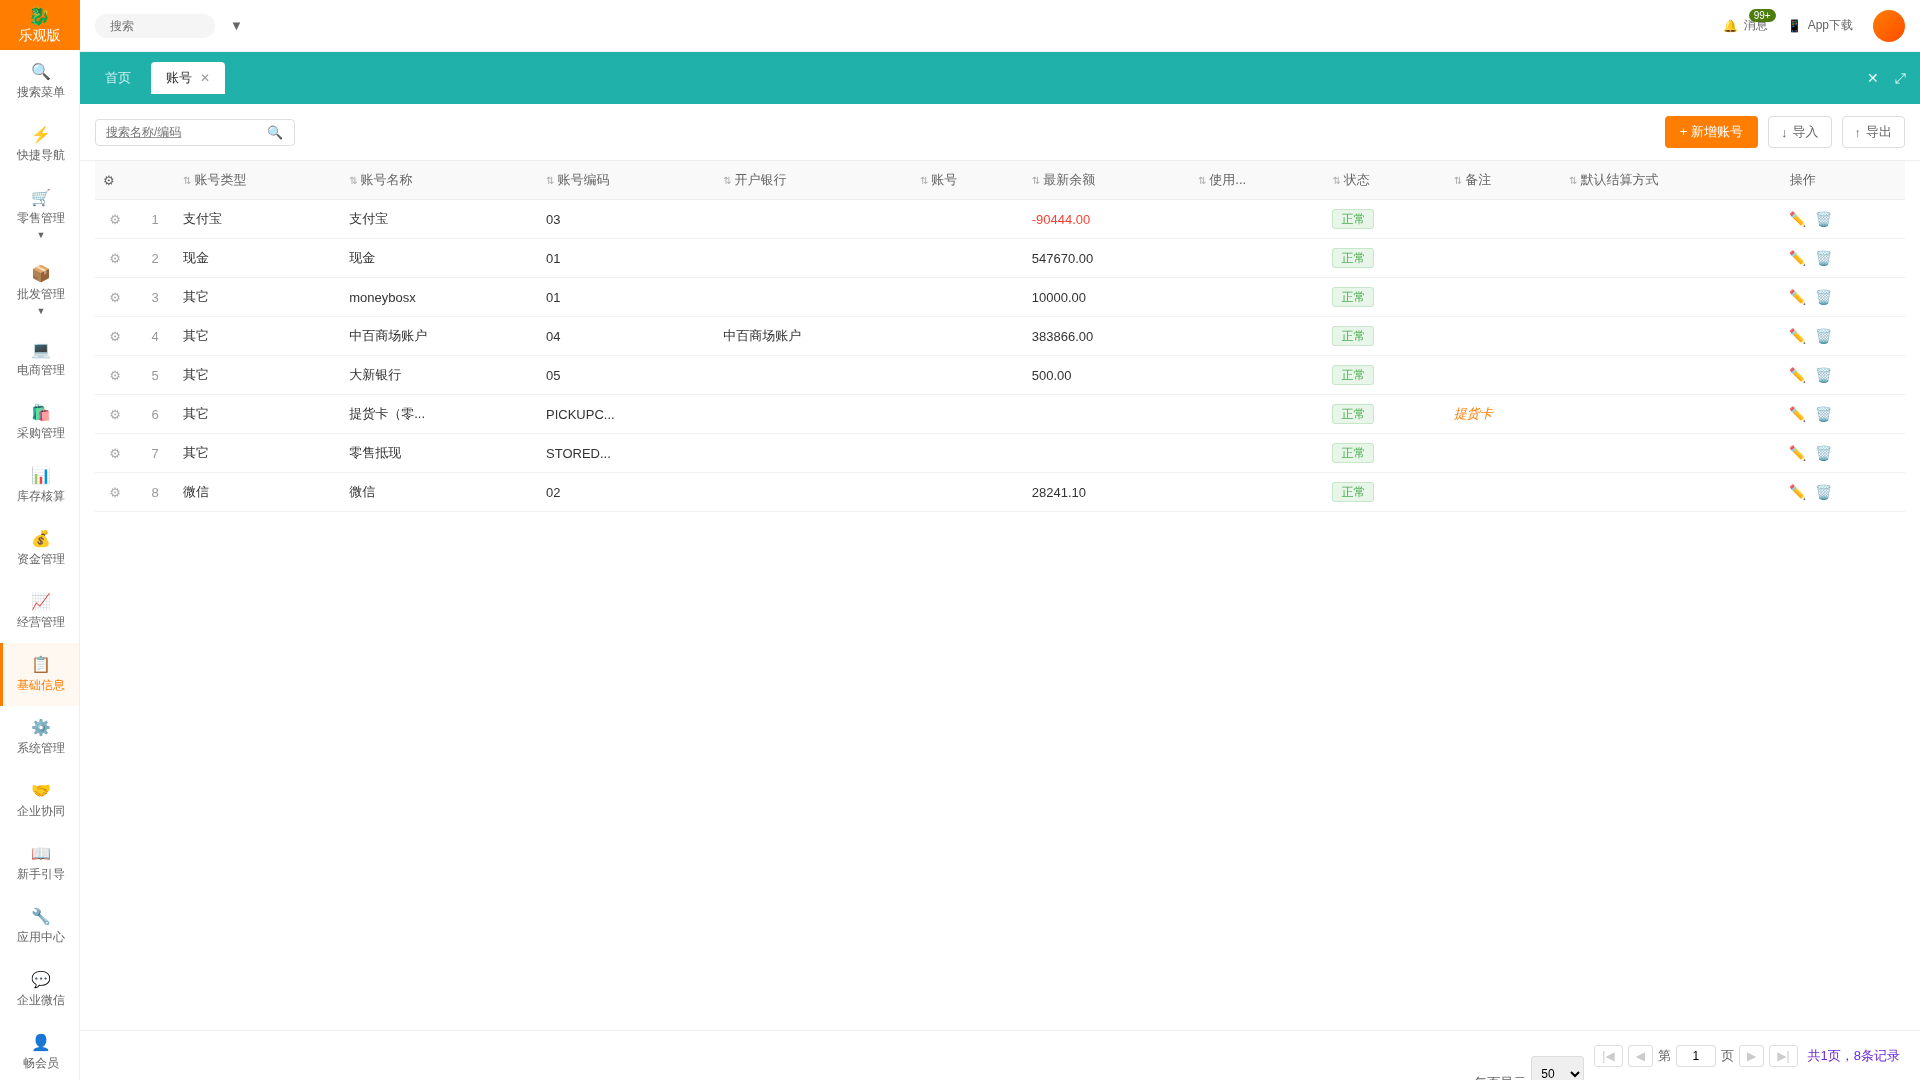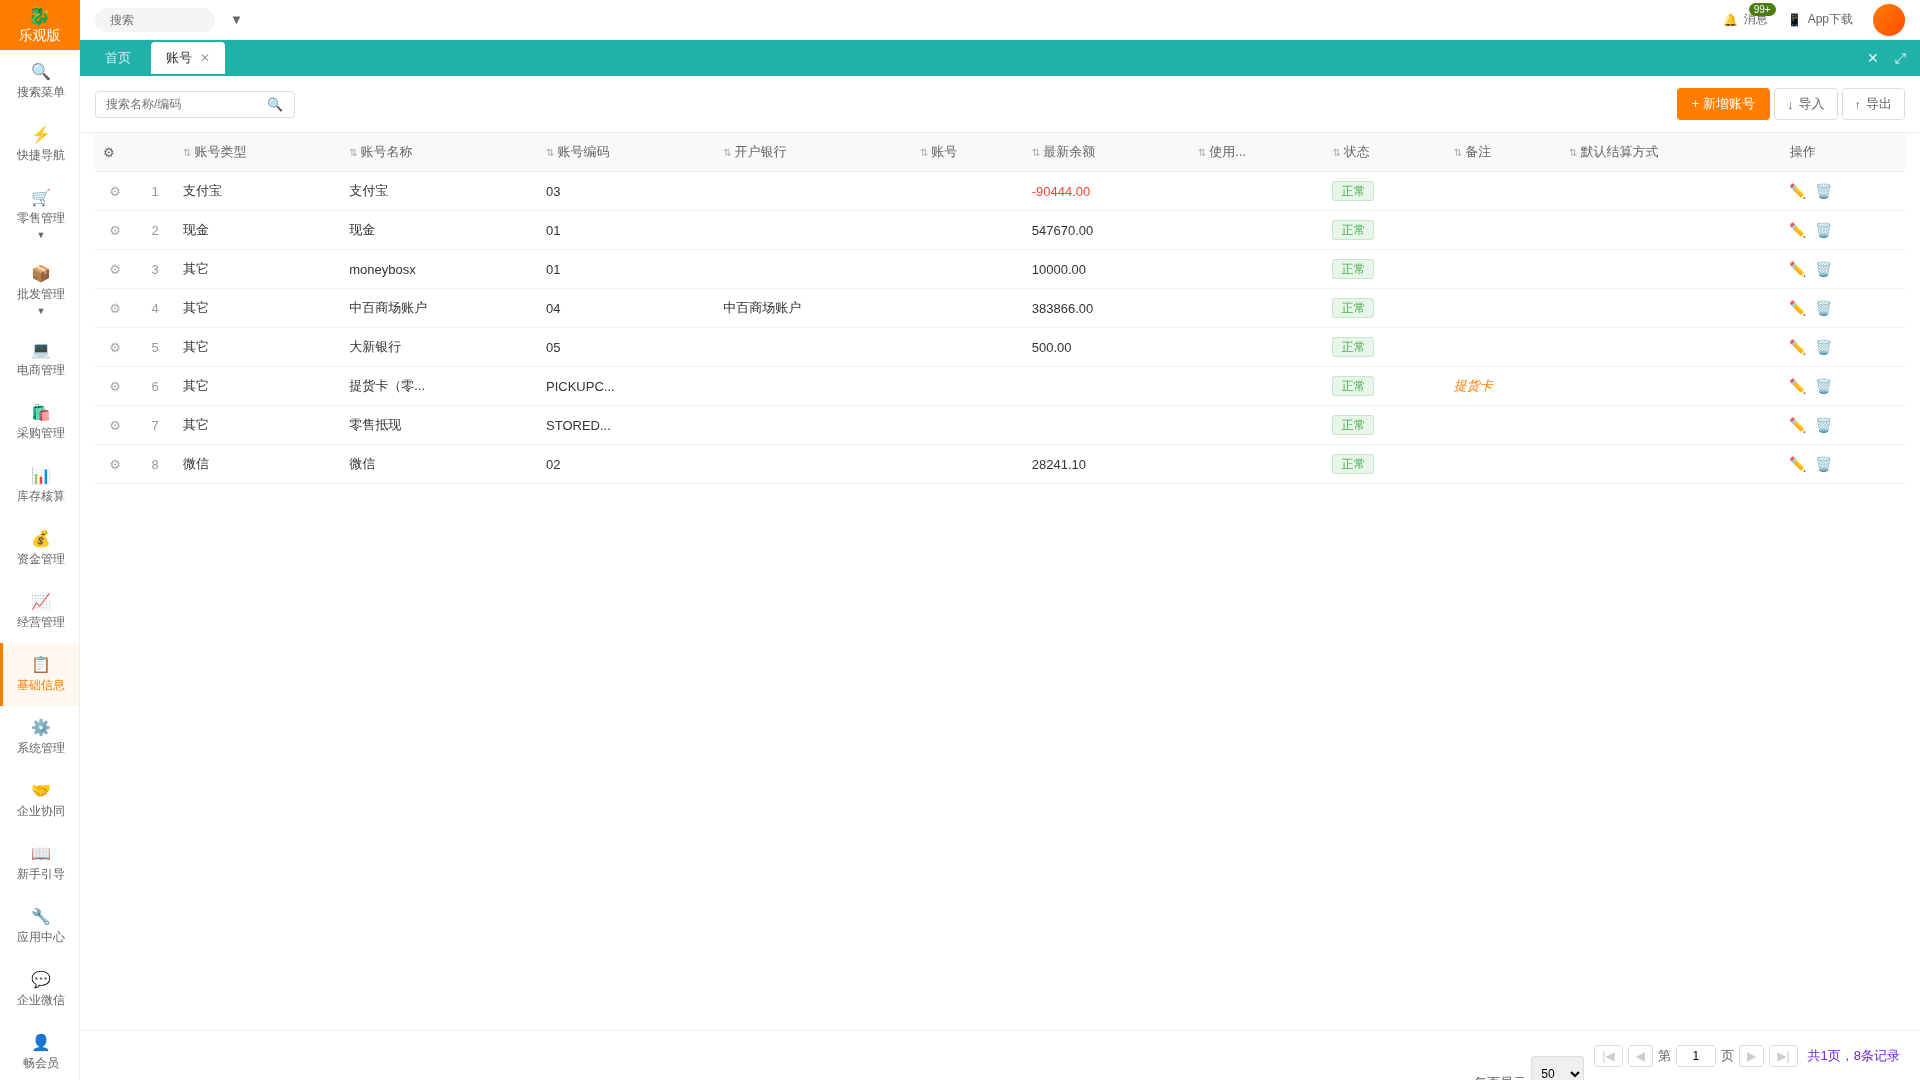--- a/index.html
+++ b/index.html
@@ -59,21 +59,21 @@
     
     .main {
       flex: 1;
       display: flex;
       flex-direction: column;
       overflow: hidden;
     }
 
     
     .top-header {
-      height: 40px;
+      height: 52px;
       background: #fff;
       display: flex;
       align-items: center;
       justify-content: space-between;
       padding: 0 15px;
       border-bottom: 1px solid #eee;
       flex-shrink: 0;
     }
     .top-header-left {
       display: flex;
@@ -131,21 +131,21 @@
     .avatar {
       width: 32px;
       height: 32px;
       border-radius: 50%;
       background: linear-gradient(135deg, #ff7d00, #ff4d00);
       cursor: pointer;
     }
 
     
     .tab-bar {
-      height: 36px;
+      height: 52px;
       background: #20b2aa;
       display: flex;
       align-items: center;
       padding: 0 10px;
       gap: 5px;
       flex-shrink: 0;
     }
     .tab-item {
       height: 32px;
       padding: 0 15px;
@@ -203,24 +203,25 @@
       padding: 5px 10px;
       gap: 5px;
       width: 200px;
     }
     .search-box input {
       border: none;
       outline: none;
       font-size: 12px;
       color: #999;
       width: 160px;
+      text-decoration: underline;
     }
     .toolbar-right {
       display: flex;
-      gap: 4px;
+      gap: 10px;
       align-items: center;
     }
     .btn-primary {
       background: #ff7d00;
       color: #fff;
       border: none;
       border-radius: 4px;
       padding: 7px 15px;
       cursor: pointer;
       font-size: 13px;

